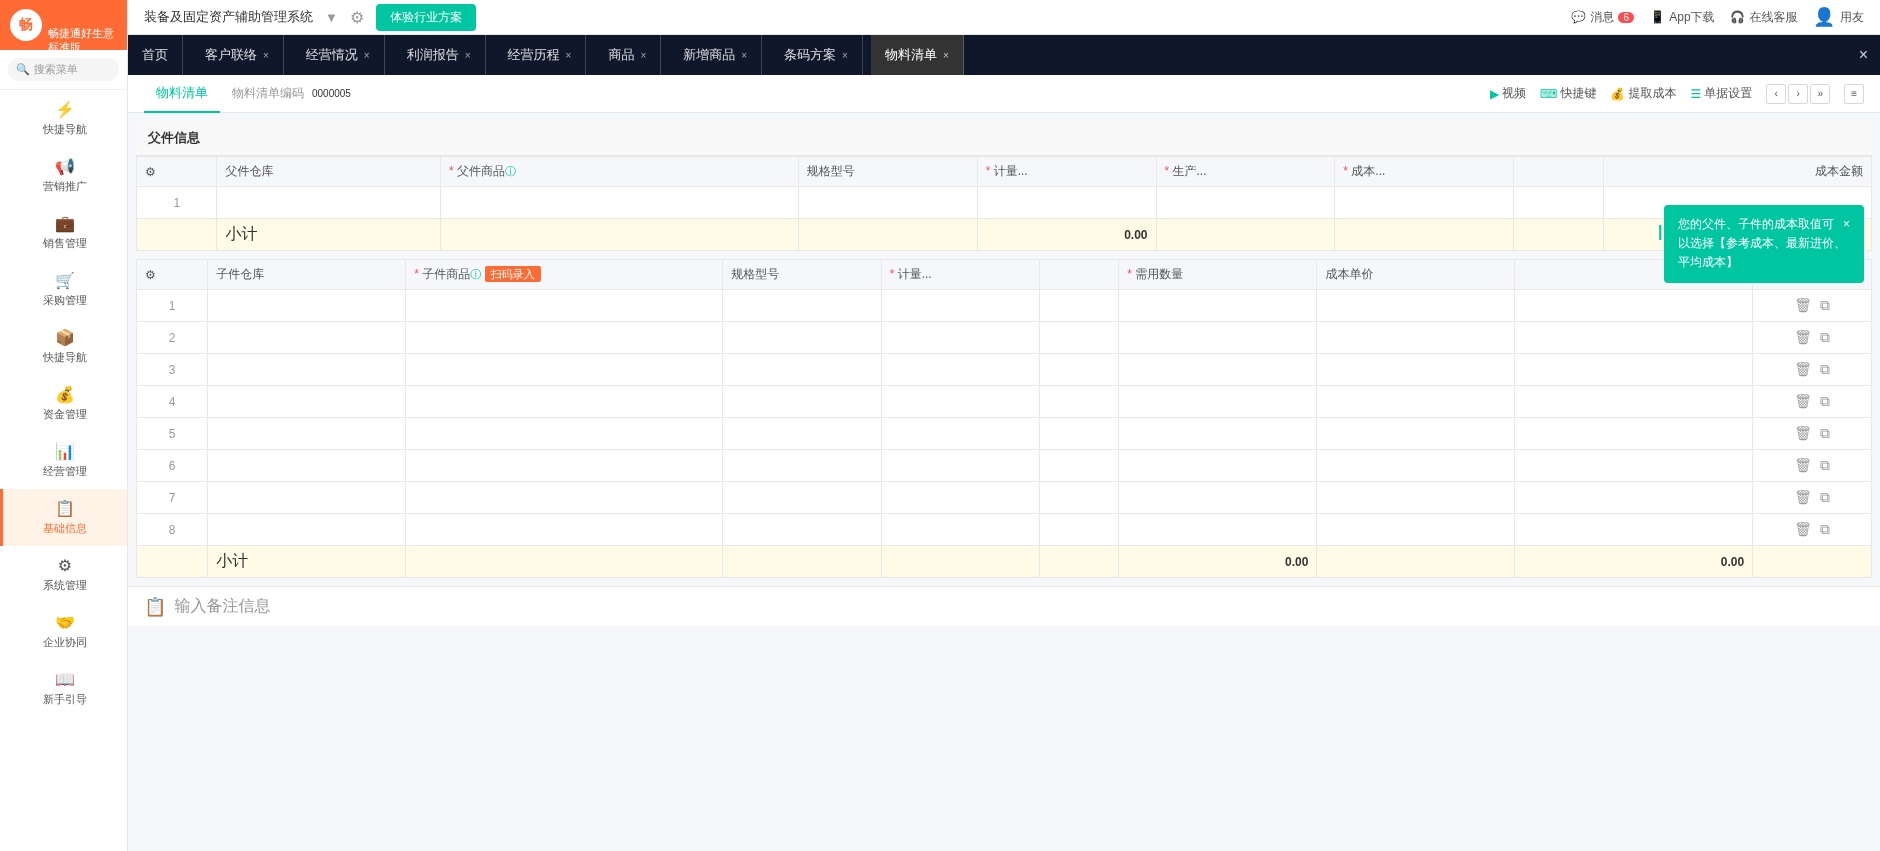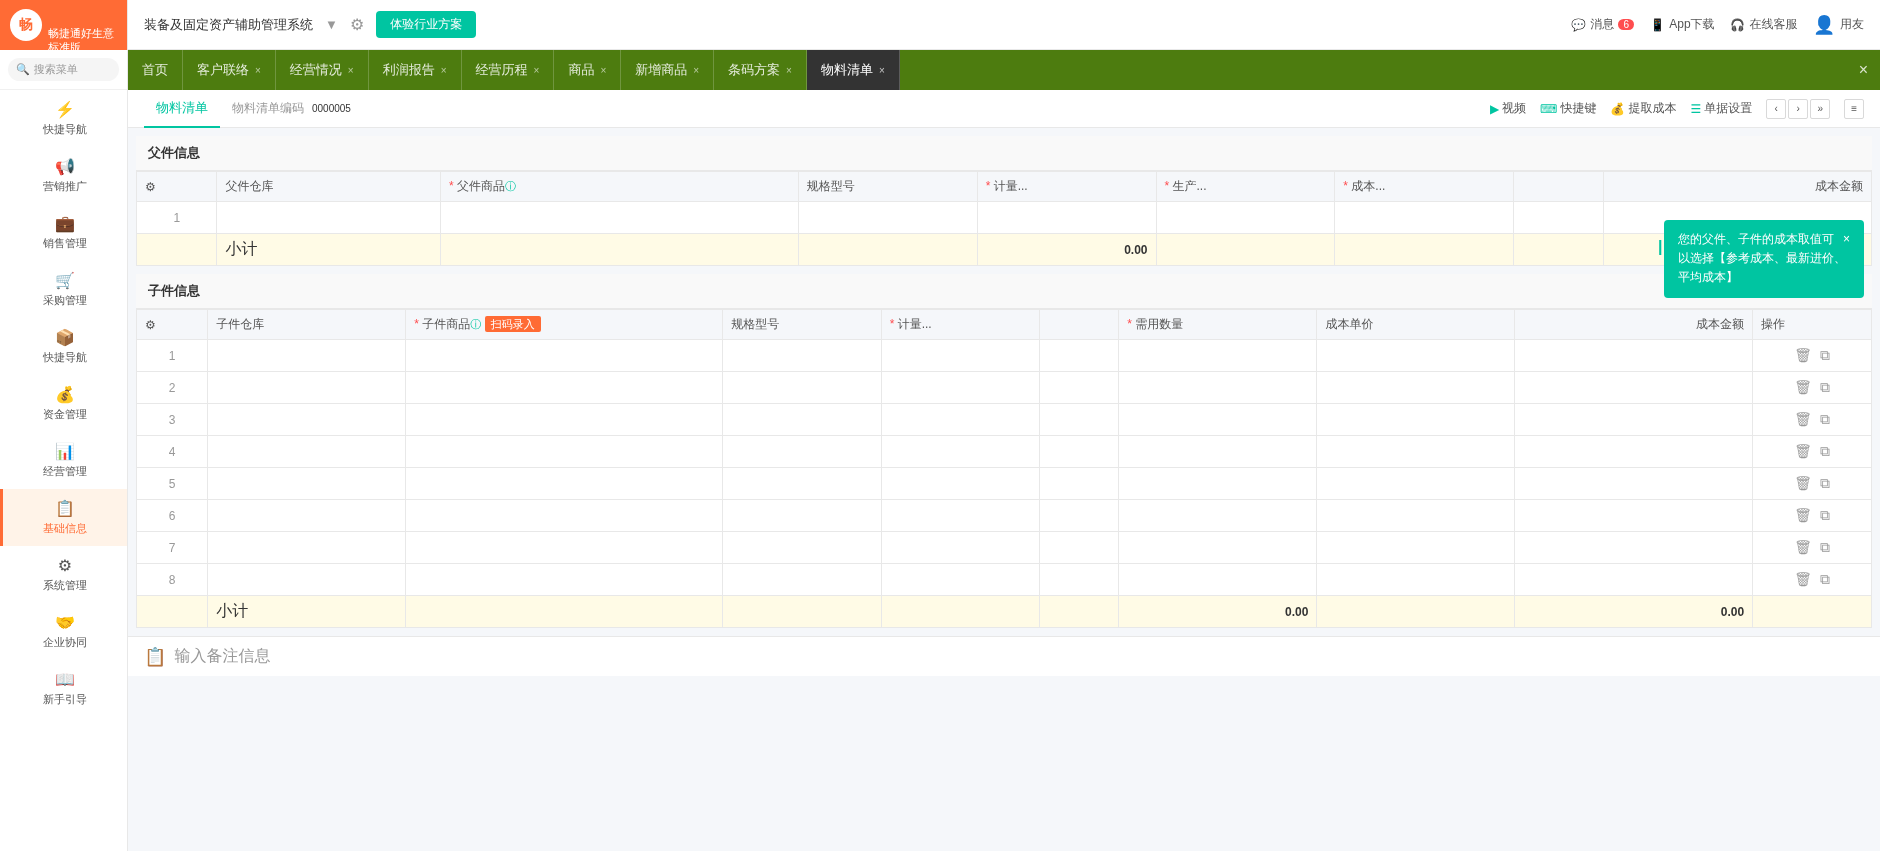--- a/index.html
+++ b/index.html
@@ -79,21 +79,21 @@
     
     .main {
       flex: 1;
       display: flex;
       flex-direction: column;
       overflow: hidden;
     }
 
     
     .topbar {
-      height: 50px;
+      height: 35px;
       background: #fff;
       display: flex;
       align-items: center;
       padding: 0 16px;
       border-bottom: 1px solid #e8e8e8;
       justify-content: space-between;
     }
     .topbar-left {
       display: flex;
       align-items: center;
@@ -128,26 +128,27 @@
       color: #fff;
       border-radius: 8px;
       padding: 0 4px;
       font-size: 10px;
       min-width: 16px;
       text-align: center;
     }
 
     
     .tabbar {
-      background: #4d7c0f;
+      background: #0f172a;
       display: flex;
       align-items: center;
       height: 40px;
       padding-left: 0;
       overflow-x: auto;
+      gap: 8px;
     }
     .tab {
       display: flex;
       align-items: center;
       padding: 0 14px;
       height: 40px;
       color: rgba(255,255,255,0.85);
       cursor: pointer;
       font-size: 13px;
       gap: 4px;
@@ -569,21 +570,20 @@
             <td></td>
             <td></td>
             <td></td>
             <td class="subtotal-value" style="text-align:right; padding-right:8px;">0.00</td>
           </tr>
         </tbody>
       </table>
     </div>
 
     <div class="section">
-      <div class="section-header">子件信息</div>
       <table class="data-table">
         <thead>
           <tr>
             <th class="th-gear">⚙</th>
             <th class="col-warehouse">子件仓库</th>
             <th class="col-product">
               <span style="color:#ff4d4f">*</span> 子件商品<span style="color:#00c5a1; font-size:11px;">ⓘ</span>
               <span class="scan-badge">扫码录入</span>
             </th>
             <th class="col-spec">规格型号</th>

